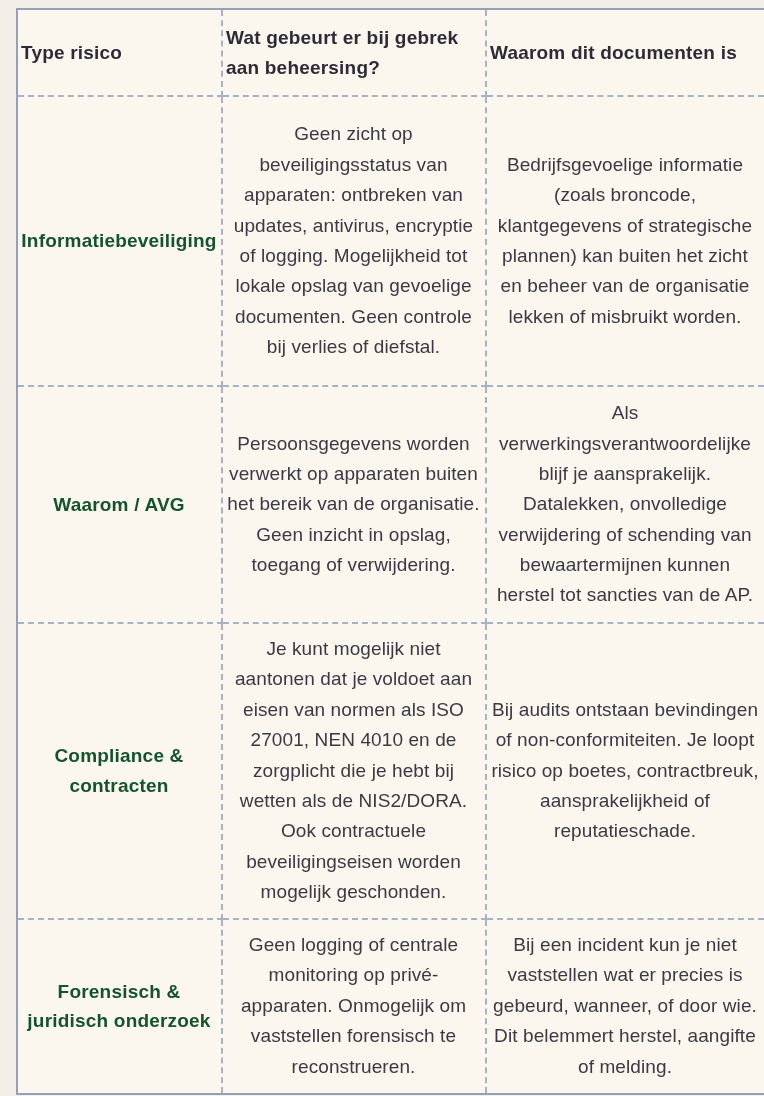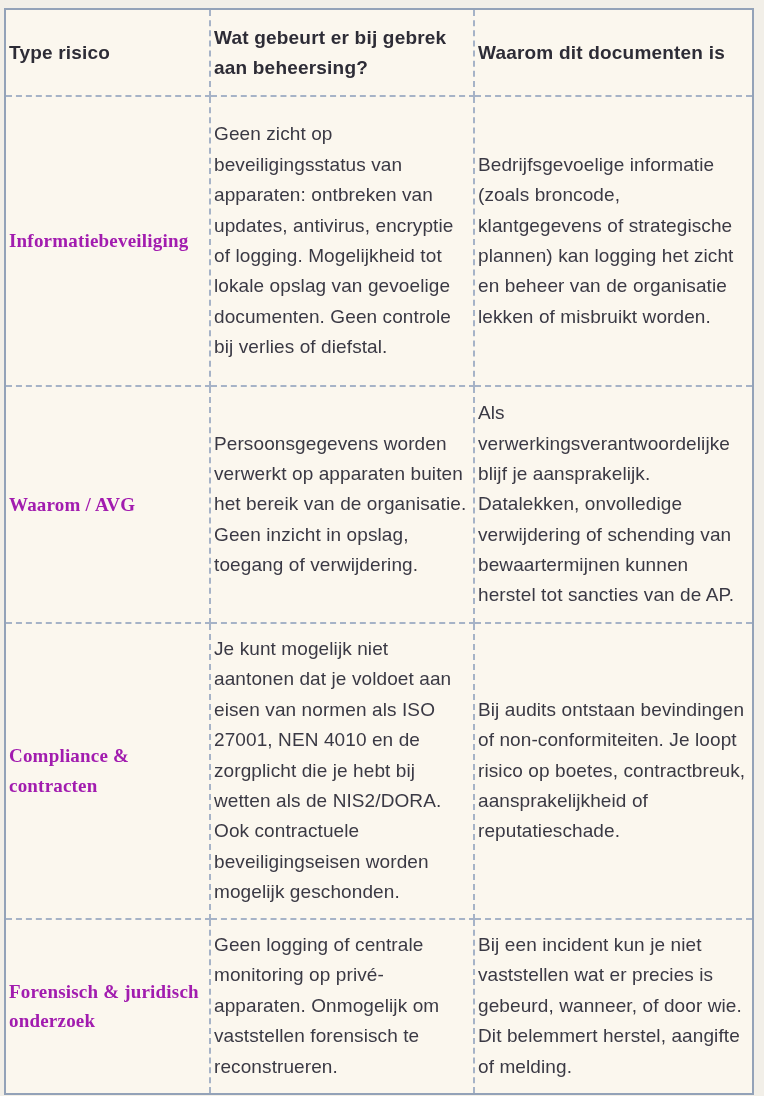--- a/index.html
+++ b/index.html
@@ -6,21 +6,21 @@
   html, body {
     width: 764px;
     height: 1096px;
     overflow: hidden;
   }
   body {
     background: #f2efe8;
     font-family: "Liberation Sans", "DejaVu Sans", sans-serif;
   }
   .table-wrap {
-    padding: 8px 8px 0 4px;
+    padding: 8px 8px 0 16px;
   }
   table.risk-table {
     width: 748px;
     table-layout: fixed;
     border-collapse: collapse;
     background: #fbf7ee;
     border: 2px solid #93a2b8;
   }
   col.c-type  { width: 205px; }
   col.c-what  { width: 264px; }
@@ -37,27 +37,27 @@
     font-weight: 700;
     color: #2d2c36;
     line-height: 1.55;
     letter-spacing: 0.2px;
   }
   td {
     font-size: 19px;
     color: #3a3944;
     line-height: 1.6;
     letter-spacing: 0.1px;
+    text-align: center;
   }
   td.type-cell {
     font-weight: 700;
-    color: #a21caf;
+    color: #14532d;
     line-height: 1.55;
     letter-spacing: 0.2px;
-    font-family: Liberation Serif, serif;
   }
   tr.h-header { height: 87px; }
   tr.h-row1   { height: 290px; }
   tr.h-row2   { height: 237px; }
   tr.h-row3   { height: 290px; }
   tr.h-row4   { height: 175px; }
 </style>
 </head>
 <body>
 
@@ -72,21 +72,21 @@
       <tr class="h-header">
         <th>Type risico</th>
         <th>Wat gebeurt er bij gebrek aan beheersing?</th>
         <th>Waarom dit documenten is</th>
       </tr>
     </thead>
     <tbody>
       <tr class="h-row1">
         <td class="type-cell">Informatiebeveiliging</td>
         <td>Geen zicht op beveiligingsstatus van apparaten: ontbreken van updates, antivirus, encryptie of logging. Mogelijkheid tot lokale opslag van gevoelige documenten. Geen controle bij verlies of diefstal.</td>
-        <td>Bedrijfsgevoelige informatie (zoals broncode, klantgegevens of strategische plannen) kan logging het zicht en beheer van de organisatie lekken of misbruikt worden.</td>
+        <td>Bedrijfsgevoelige informatie (zoals broncode, klantgegevens of strategische plannen) kan buiten het zicht en beheer van de organisatie lekken of misbruikt worden.</td>
       </tr>
       <tr class="h-row2">
         <td class="type-cell">Waarom / AVG</td>
         <td>Persoonsgegevens worden verwerkt op apparaten buiten het bereik van de organisatie. Geen inzicht in opslag, toegang of verwijdering.</td>
         <td>Als verwerkingsverantwoordelijke blijf je aansprakelijk. Datalekken, onvolledige verwijdering of schending van bewaartermijnen kunnen herstel tot sancties van de AP.</td>
       </tr>
       <tr class="h-row3">
         <td class="type-cell">Compliance &amp; contracten</td>
         <td>Je kunt mogelijk niet aantonen dat je voldoet aan eisen van normen als ISO 27001, NEN 4010 en de zorgplicht die je hebt bij wetten als de NIS2/DORA. Ook contractuele beveiligingseisen worden mogelijk geschonden.</td>
         <td>Bij audits ontstaan bevindingen of non-conformiteiten. Je loopt risico op boetes, contractbreuk, aansprakelijkheid of reputatieschade.</td>

